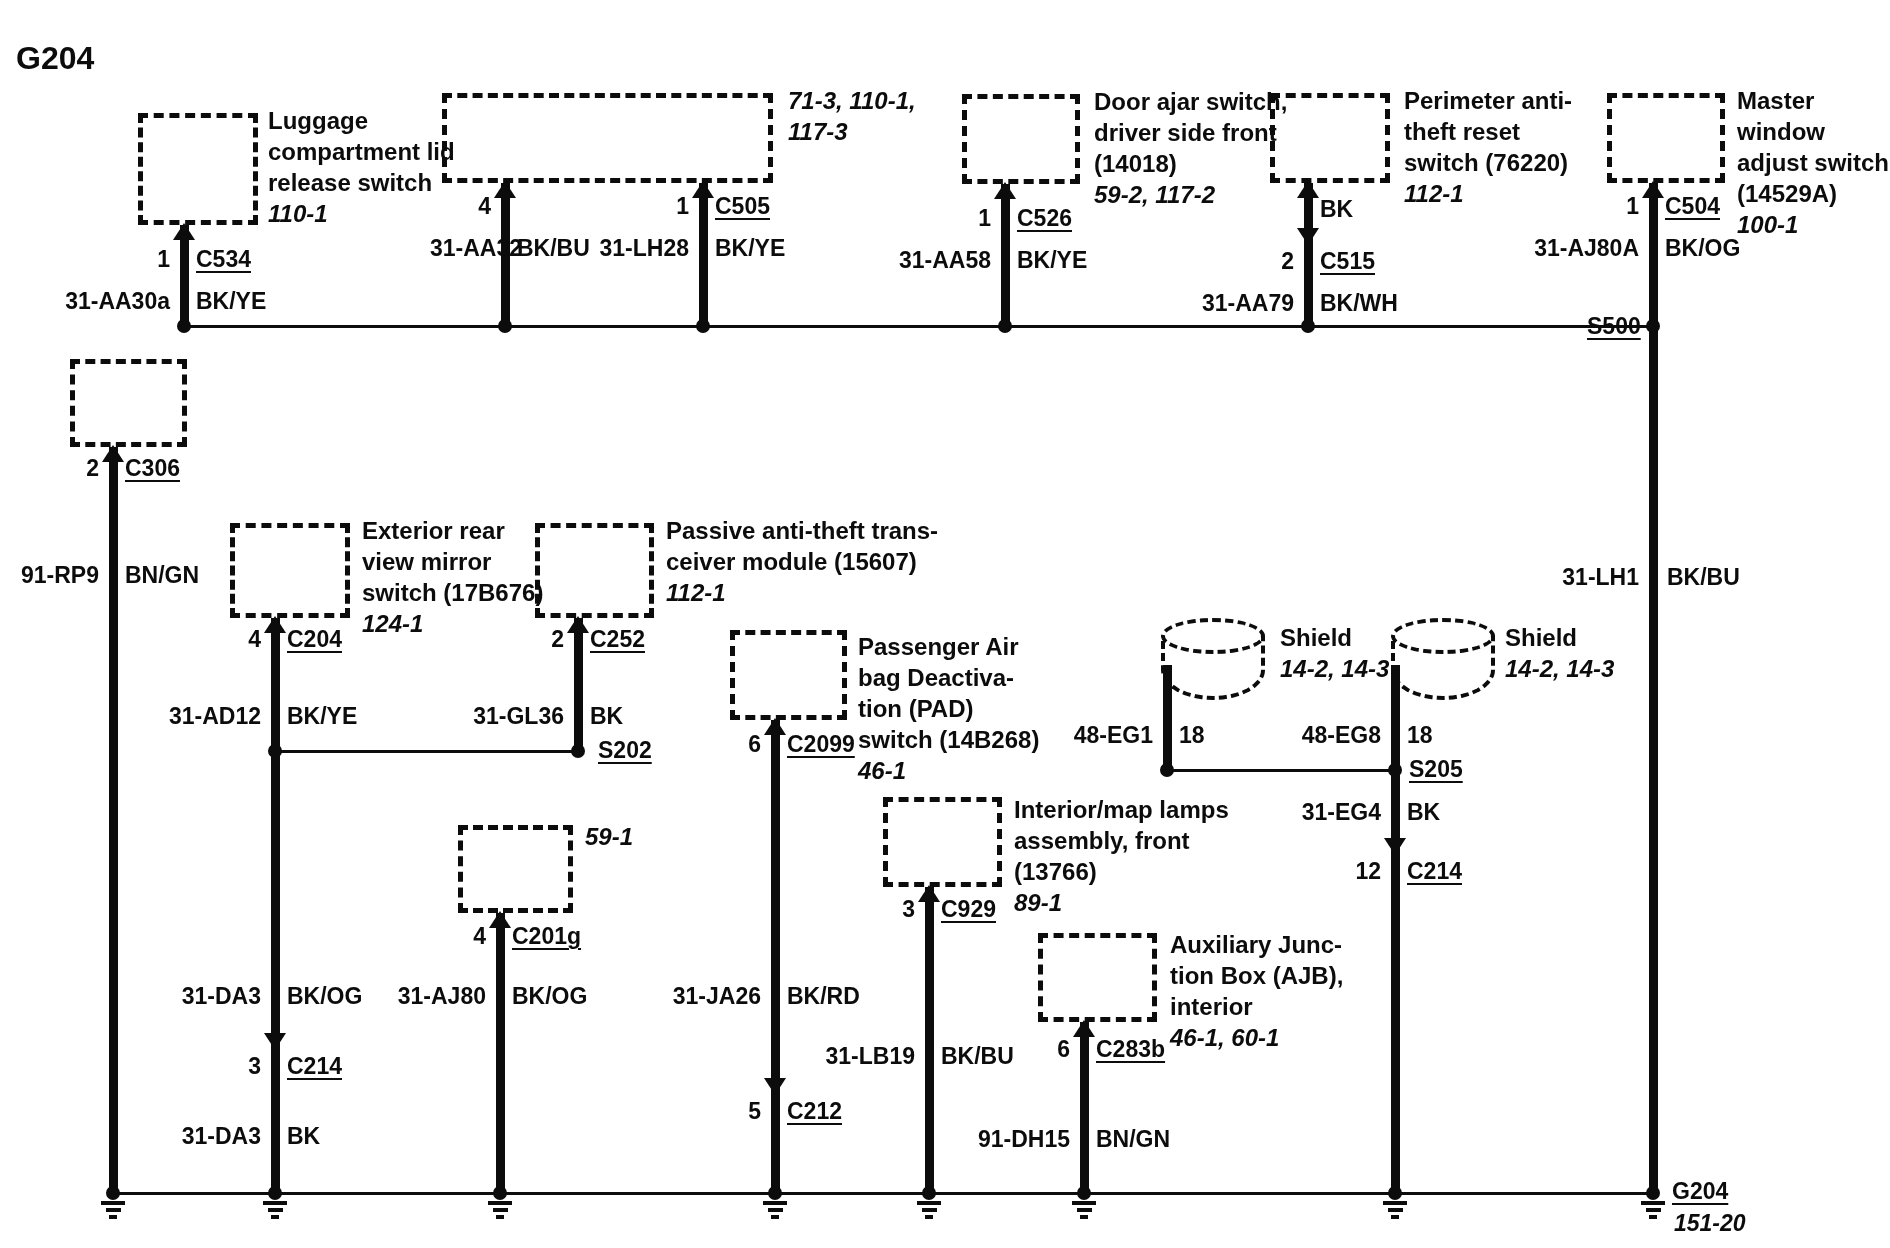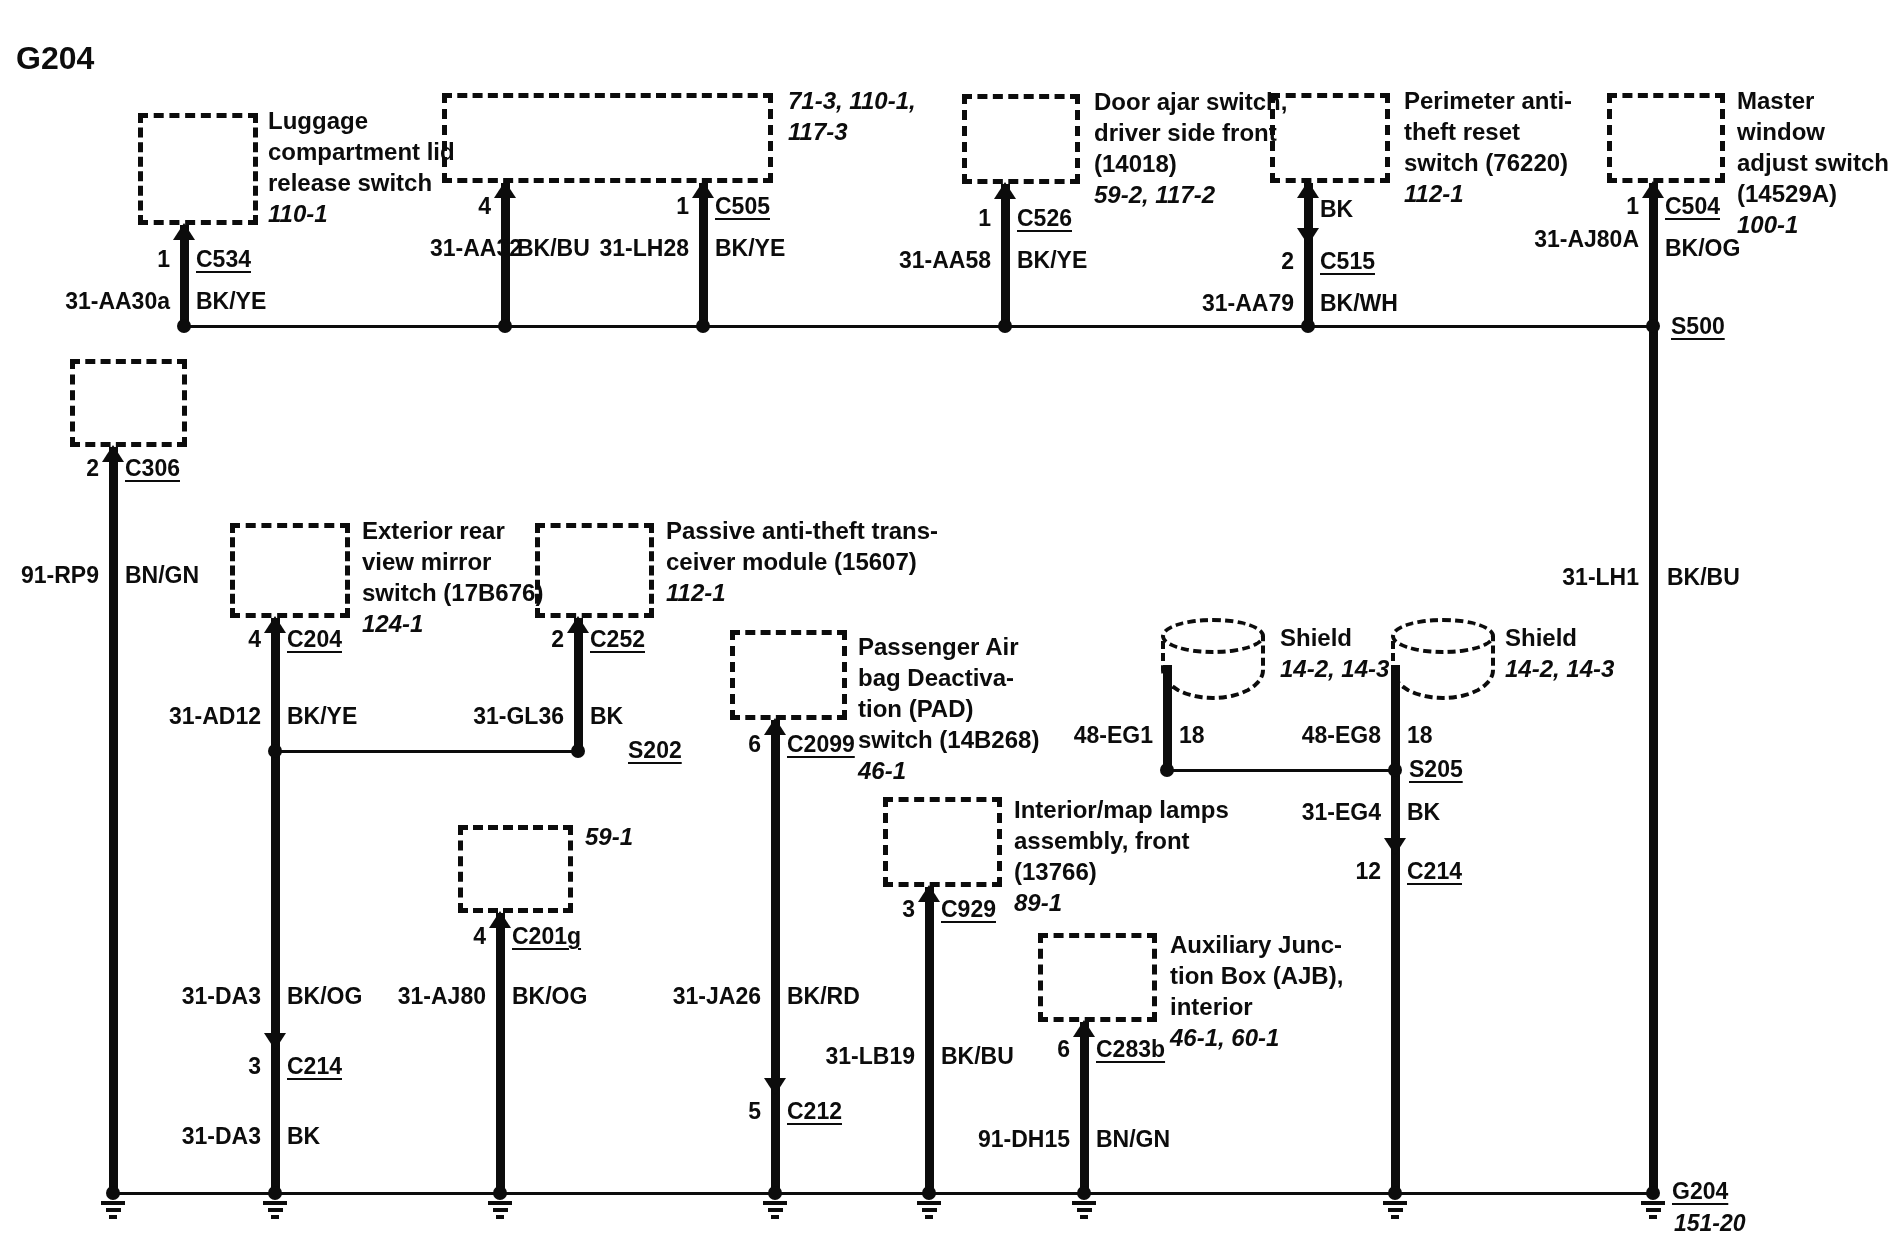--- a/index.html
+++ b/index.html
@@ -216,22 +216,22 @@
       <i class="g1"></i>
       <i class="g2"></i>
       <i class="g3"></i>
     </div>
   <div class="gnd" style="left:1641px;top:1201px">
       <i class="g1"></i>
       <i class="g2"></i>
       <i class="g3"></i>
     </div>
 
-  <div class="lbl con" style="left:1671px;top:313px">S500</div>
-  <div class="lbl con" style="left:628px;top:737px">S202</div>
+  <div class="lbl con" style="left:1587px;top:313px">S500</div>
+  <div class="lbl con" style="left:598px;top:737px">S202</div>
   <div class="lbl con" style="left:1409px;top:756px">S205</div>
   <div class="lbl con" style="left:1672px;top:1178px">G204</div>
   <div class="lbl it" style="left:1674px;top:1210px">151-20</div>
 
   <div class="lbl" style="right:1720px;top:246px">1</div>
   <div class="lbl con" style="left:196px;top:246px">C534</div>
   <div class="lbl" style="right:1720px;top:288px">31-AA30a</div>
   <div class="lbl" style="left:196px;top:288px">BK/YE</div>
 
   <div class="lbl" style="right:1399px;top:193px">4</div>
@@ -249,21 +249,21 @@
   <div class="lbl" style="left:1017px;top:247px">BK/YE</div>
 
   <div class="lbl" style="left:1320px;top:196px">BK</div>
   <div class="lbl" style="right:596px;top:248px">2</div>
   <div class="lbl con" style="left:1320px;top:248px">C515</div>
   <div class="lbl" style="right:596px;top:290px">31-AA79</div>
   <div class="lbl" style="left:1320px;top:290px">BK/WH</div>
 
   <div class="lbl" style="right:251px;top:193px">1</div>
   <div class="lbl con" style="left:1665px;top:193px">C504</div>
-  <div class="lbl" style="right:251px;top:226px">31-AJ80A</div>
+  <div class="lbl" style="right:251px;top:235px">31-AJ80A</div>
   <div class="lbl" style="left:1665px;top:235px">BK/OG</div>
 
   <div class="lbl" style="right:251px;top:564px">31-LH1</div>
   <div class="lbl" style="left:1667px;top:564px">BK/BU</div>
 
   <div class="lbl" style="right:1791px;top:455px">2</div>
   <div class="lbl con" style="left:125px;top:455px">C306</div>
   <div class="lbl" style="right:1791px;top:562px">91-RP9</div>
   <div class="lbl" style="left:125px;top:562px">BN/GN</div>
 

